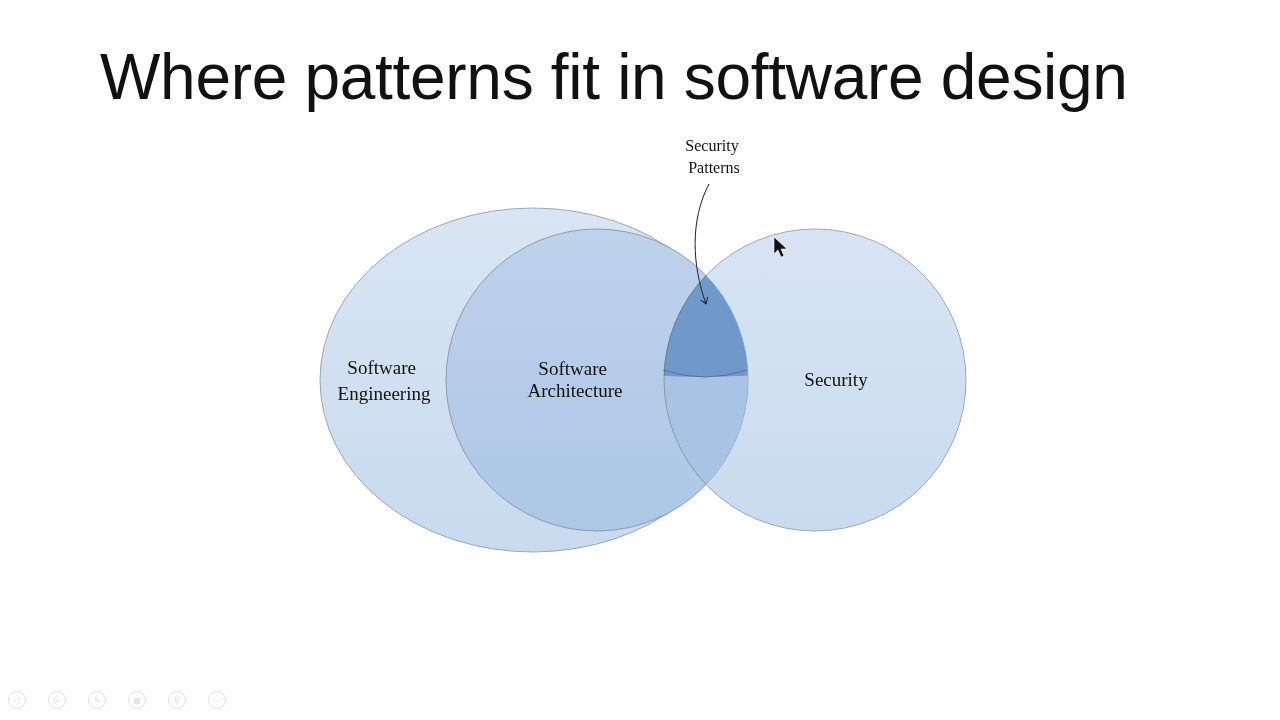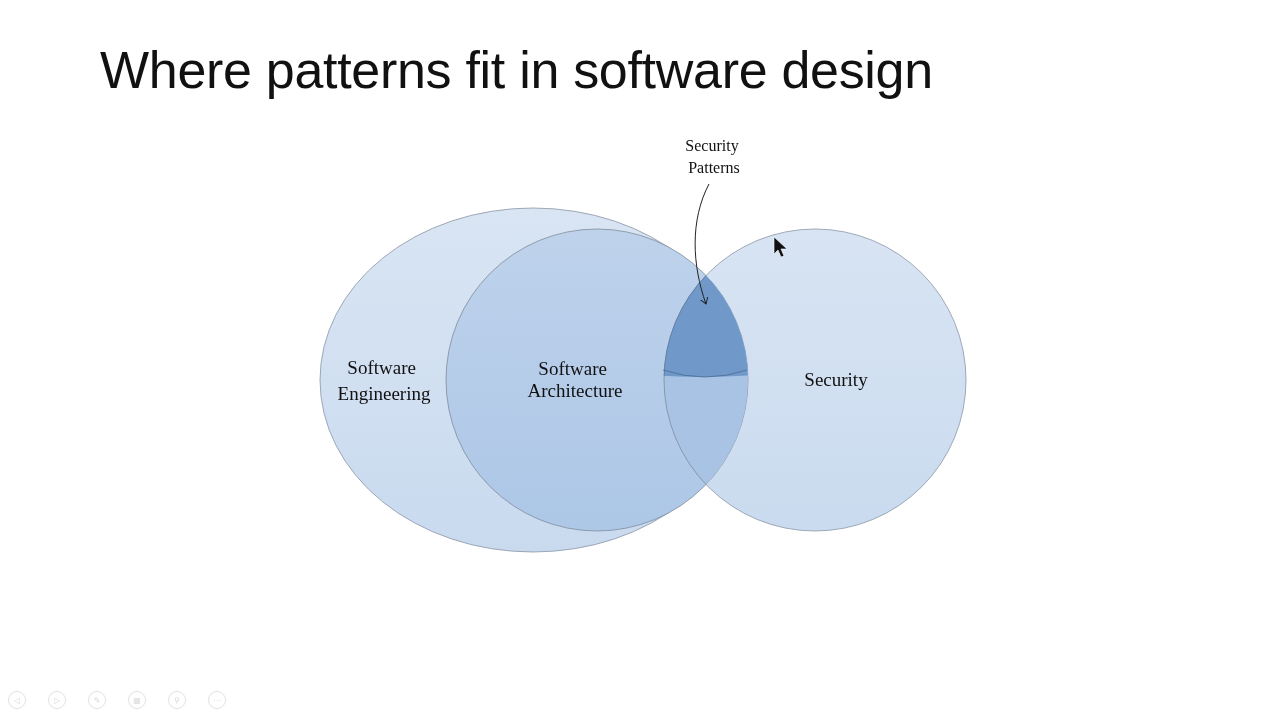--- a/index.html
+++ b/index.html
@@ -1,20 +1,20 @@
 <!DOCTYPE html>
 <html><head>
   <meta charset="utf-8">
   <style>
     html, body { margin: 0; padding: 0; }
     body { width: 1280px; height: 720px; background: #ffffff; position: relative; overflow: hidden; }
     .slide-title {
       position: absolute; left: 100px; top: 40px;
       font-family: "Liberation Sans", "DejaVu Sans", sans-serif;
-      font-size: 52px; color: #111; font-weight: normal; letter-spacing: -0.3px;
+      font-size: 64px; color: #111; font-weight: normal; letter-spacing: -0.3px;
     }
     svg.venn { position: absolute; left: 0; top: 0; }
     .lbl { font-family: "Liberation Serif", "DejaVu Serif", serif; font-size: 19px; fill: #111; }
     .lbl-sm { font-family: "Liberation Serif", "DejaVu Serif", serif; font-size: 16px; fill: #111; }
     .controls { position: absolute; left: 8px; top: 691px; display: flex; gap: 22px; }
     .ctrl { width: 16px; height: 16px; border: 1px solid #e2e2e2; border-radius: 50%;
       font-size: 8px; color: #d8d8d8; display: flex; align-items: center; justify-content: center;
       font-family: "DejaVu Sans", sans-serif; }
   </style>
 </head>

